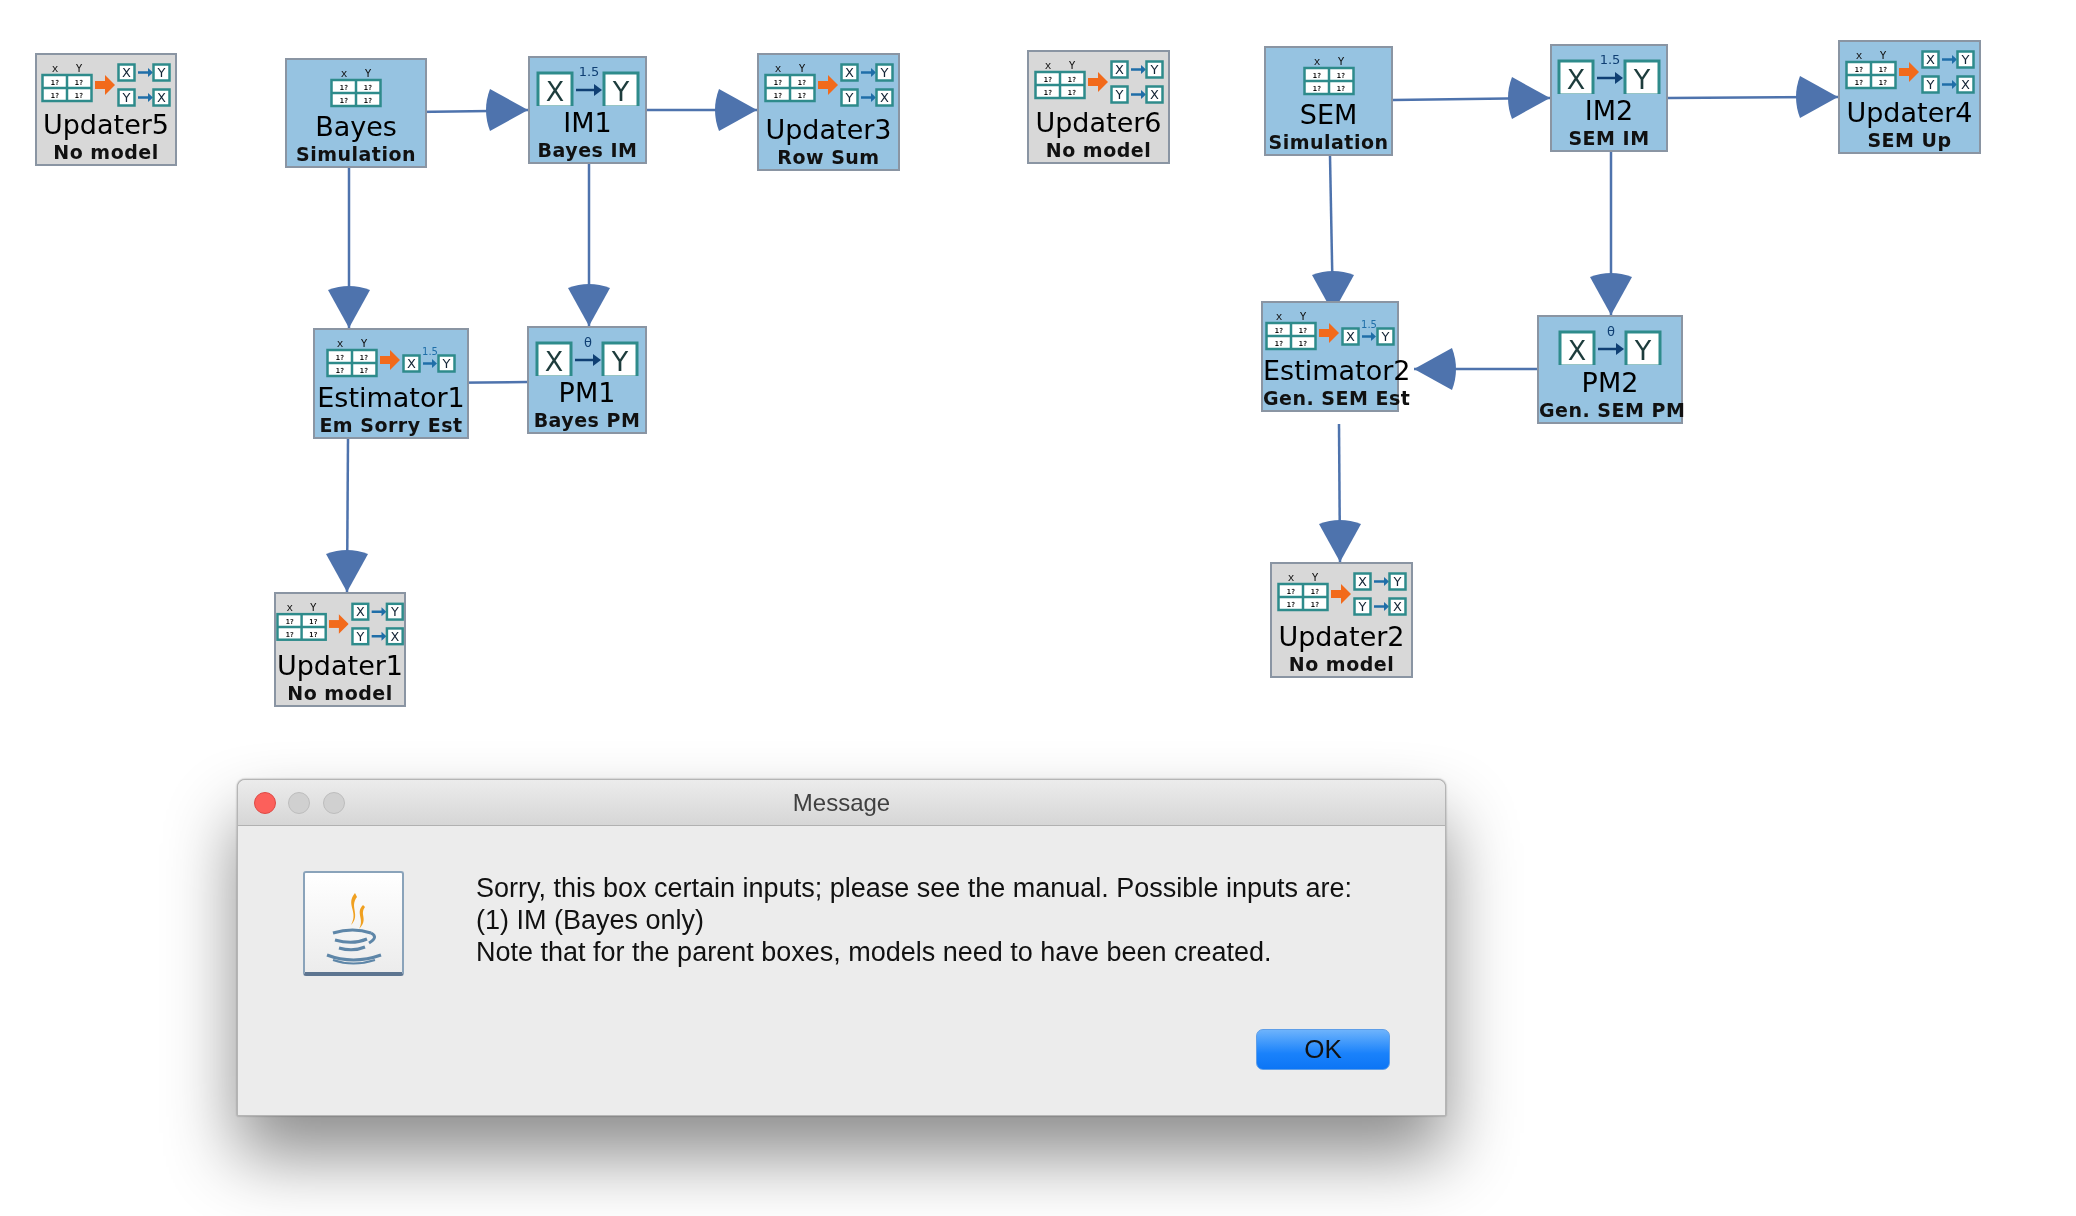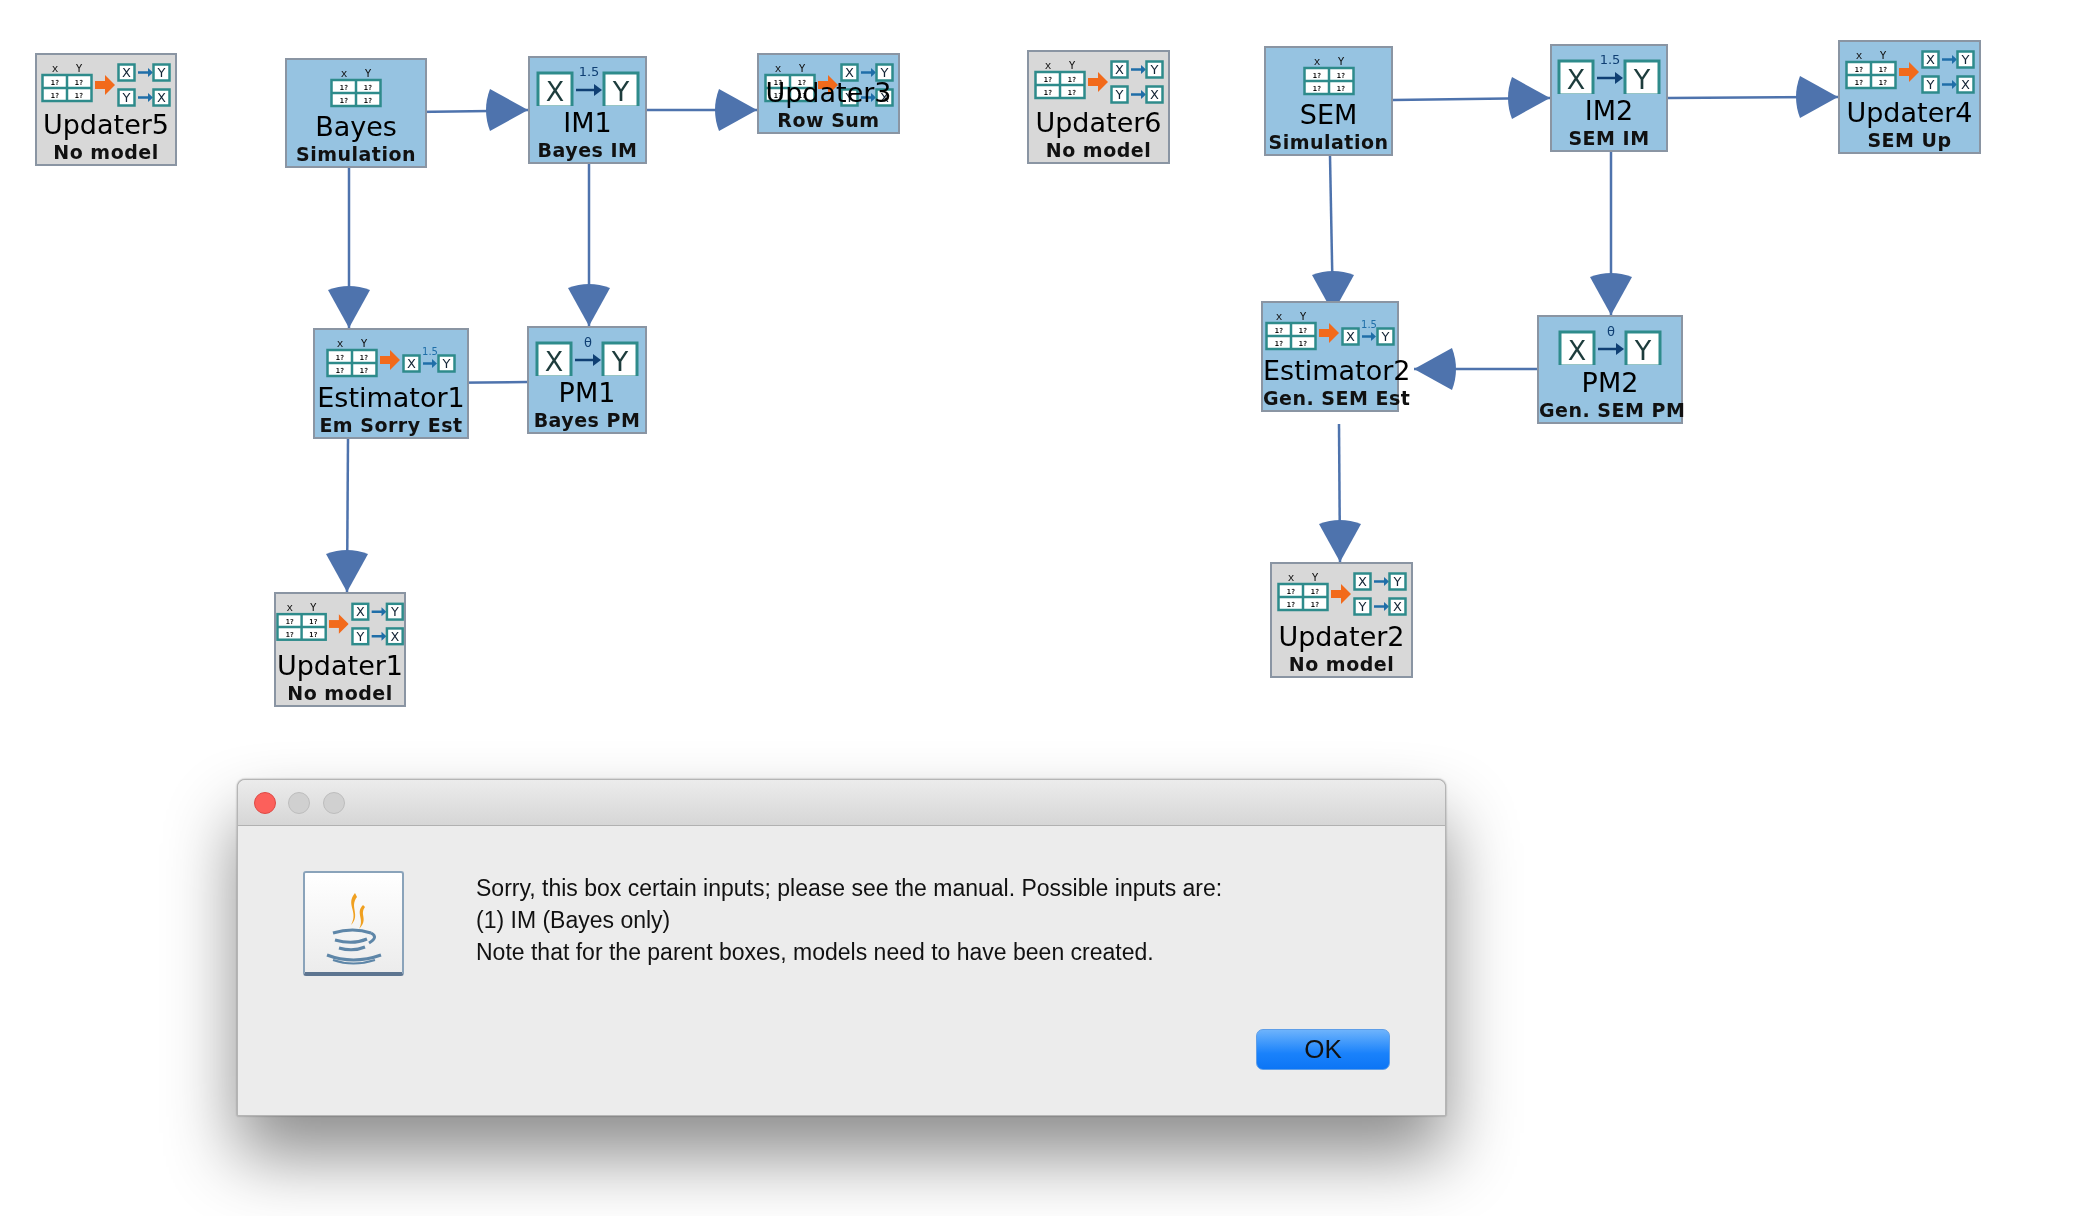--- a/index.html
+++ b/index.html
@@ -47,21 +47,21 @@
     position:absolute; left:0; right:0; top:9px; text-align:center;
     font-size:24px; color:#404040; font-family:"Liberation Sans", sans-serif;
   }
   #dialog .java-icon {
     position:absolute; left:65px; top:91px; width:101px; height:105px; box-sizing:border-box;
     border:2px solid #8aa3ba; border-bottom:4px solid #5d7590; border-radius:3px;
     background:linear-gradient(#ffffff, #ececec);
   }
   #dialog .msg {
     position:absolute; left:238px; top:92px;
-    font-size:23px; color:#111; line-height:32px;
+    font-size:27px; color:#111; line-height:32px;
     font-family:"Liberation Sans", sans-serif;
   }
   #dialog .msg div { white-space:nowrap; }
   #dialog .ok {
     position:absolute; left:1018px; top:249px; width:134px; height:41px; box-sizing:border-box;
     border:1px solid #5e9ee8; border-radius:7px;
     background:linear-gradient(#6db3fc, #1a82fb 60%, #0c75f5);
     font-size:26px; color:#111; text-align:center; line-height:39px;
     font-family:"Liberation Sans", sans-serif; cursor:pointer;
   }
@@ -207,21 +207,21 @@
     <div class="icon" style="top:4px;">
       <svg width="104" height="44" viewBox="0 -6 104 44">
           <use href="#sym-bigxy"></use>
         <text x="53" y="8" font-size="13" text-anchor="middle" fill="#0f3f73" font-family="DejaVu Sans, sans-serif">1.5</text>
         </svg>
     </div>
     <div class="name">IM1</div>
     <div class="sub">Bayes IM</div>
   </div>
 
-  <div class="node active" style="left:757px;top:53px;width:143px;height:81px;">
+  <div class="node active" style="left:757px;top:53px;width:143px;height:118px;">
     <div class="icon">
       <svg width="52" height="40">
           <use href="#sym-table"></use>
         </svg>
       <svg width="20" height="20" style="margin:12px 2px 0 2px">
           <use href="#sym-orange"></use>
         </svg>
       <svg width="54" height="44">
           <use href="#sym-xy"></use>
         </svg>
@@ -368,20 +368,21 @@
     <div class="name">Updater2</div>
     <div class="sub">No model</div>
   </div>
 </div>
 
 <div id="dialog">
   <div class="titlebar">
     <div class="traffic close"></div>
     <div class="traffic min"></div>
     <div class="traffic max"></div>
+    <div class="title">Message</div>
   </div>
 
   <div class="java-icon">
     <svg width="97" height="99" viewBox="0 0 97 99">
 
       <path d="M50,20 C40,32 54,38 46,52 C56,42 44,34 52,24 Z" fill="#f0a020"></path>
       <path d="M58,32 C50,40 60,46 54,56 C64,46 54,42 60,34 Z" fill="#f0a020"></path>
 
       <path d="M28,60 Q48,54 66,60" stroke="#5e86a8" stroke-width="3" fill="none"></path>
       <path d="M66,60 Q74,64 64,70" stroke="#5e86a8" stroke-width="3" fill="none"></path>

